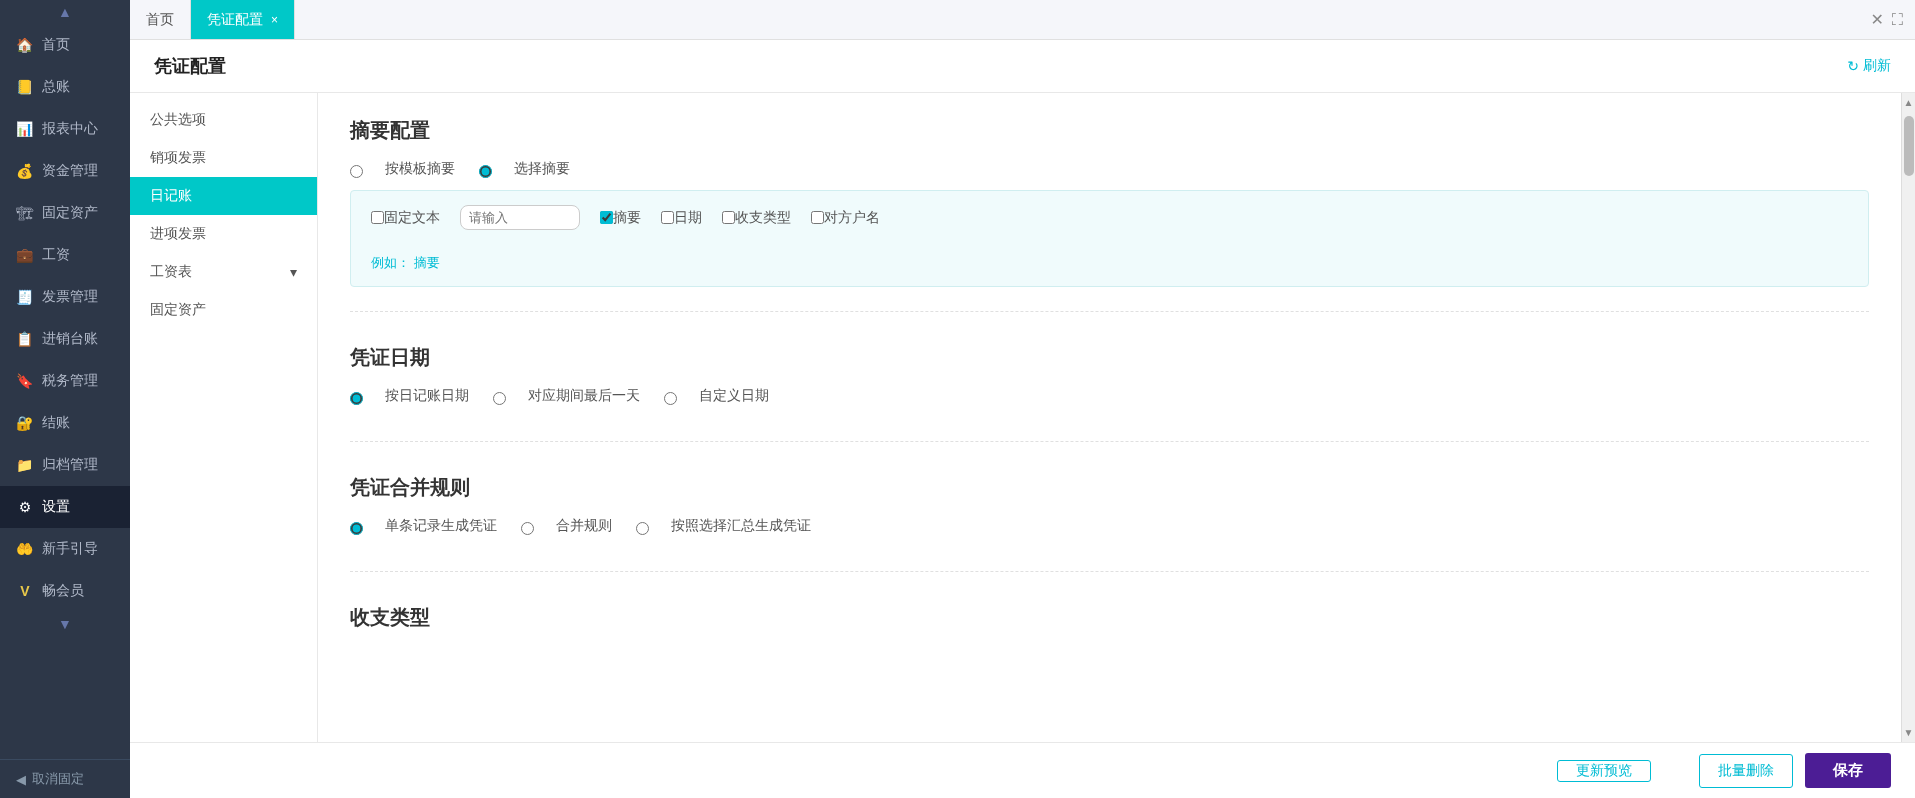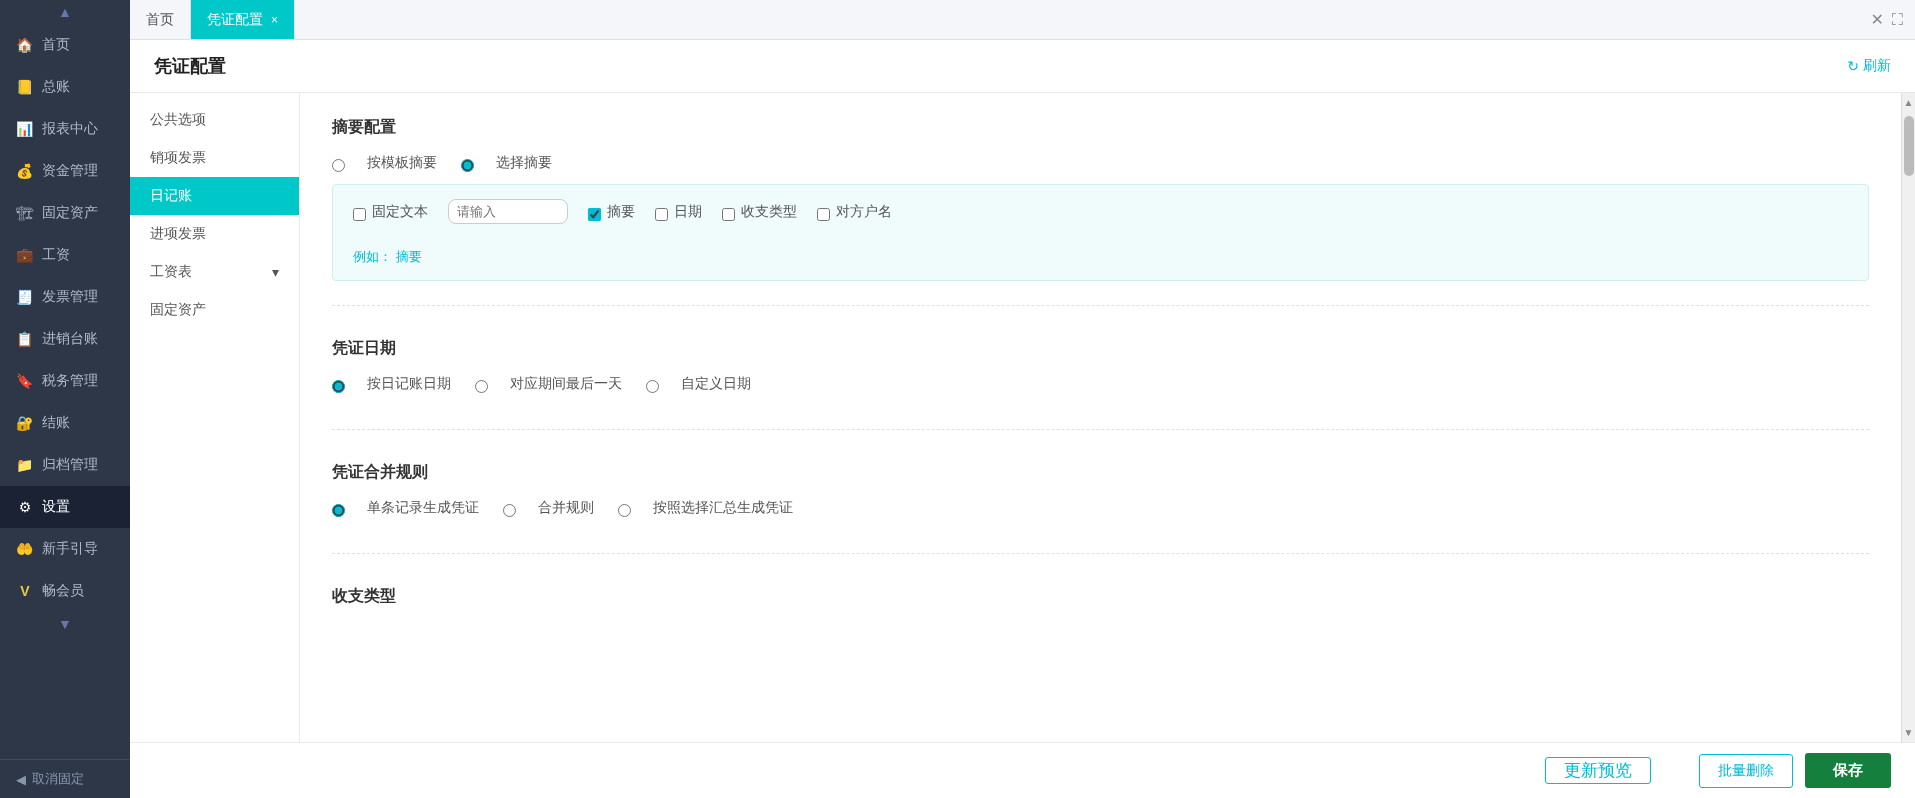--- a/index.html
+++ b/index.html
@@ -123,21 +123,21 @@
 
     
     .content-area {
       flex: 1;
       display: flex;
       overflow: hidden;
     }
 
     
     .left-nav {
-      width: 170px;
+      width: 188px;
       background: #fff;
       border-right: 1px solid #e8e8e8;
       padding: 8px 0;
       flex-shrink: 0;
       overflow-y: auto;
     }
     .left-nav-item {
       padding: 10px 20px;
       cursor: pointer;
       color: #555;
@@ -153,37 +153,37 @@
       flex: 1;
       background: #fff;
       overflow-y: auto;
       padding: 24px 32px;
       position: relative;
     }
 
     
     .section { margin-bottom: 32px; border-bottom: 1px dashed #e0e0e0; padding-bottom: 24px; }
     .section:last-child { border-bottom: none; }
-    .section-title { font-size: 16px; font-weight: bold; color: #333; margin-bottom: 16px; }
+    .section-title { font-size: 20px; font-weight: bold; color: #333; margin-bottom: 16px; }
 
     
     .radio-row { display: flex; align-items: center; gap: 24px; margin-bottom: 12px; }
     .radio-label { display: flex; align-items: flex-end; gap: 22px; cursor: pointer; color: #555; }
     .radio-input { accent-color: #00bcd4; cursor: pointer; }
 
     
     .config-box {
       background: #f0fbfc;
       border: 1px solid #d0eef0;
       border-radius: 4px;
       padding: 14px 20px;
       margin-top: 8px;
     }
     .checkbox-row { display: flex; align-items: center; gap: 20px; flex-wrap: wrap; }
-    .checkbox-label { display: flex; align-items: flex-end; gap: 6px; cursor: pointer; color: #555; }
+    .checkbox-label { display: flex; align-items: center; cursor: pointer; color: #555; }
     .checkbox-input { accent-color: #00bcd4; cursor: pointer; }
     .text-input {
       border: 1px solid #ccc;
       border-radius: 8px;
       padding: 4px 8px;
       font-size: 13px;
       width: 120px;
       color: #999;
       outline: none;
     }
@@ -200,35 +200,35 @@
       gap: 12px;
       flex-shrink: 0;
     }
     .btn-outline {
       border: 1px solid #00bcd4;
       color: #00bcd4;
       background: #fff;
       padding: 1px 18px;
       border-radius: 3px;
       cursor: pointer;
-      font-size: 17px;
+      font-size: 14px;
       font-family: Liberation Mono, monospace;
     }
     .btn-outline-danger {
       border: 1px solid #00bcd4;
       color: #00bcd4;
       background: #fff;
       padding: 7px 18px;
       border-radius: 3px;
       cursor: pointer;
       font-size: 14px;
       margin-left: 36px;
     }
     .btn-primary {
-      background: #15803d;
+      background: #4c1d95;
       color: #fff;
       border: none;
       padding: 8px 28px;
       border-radius: 3px;
       cursor: pointer;
       font-size: 15px;
       font-weight: bold;
     }
 
     

